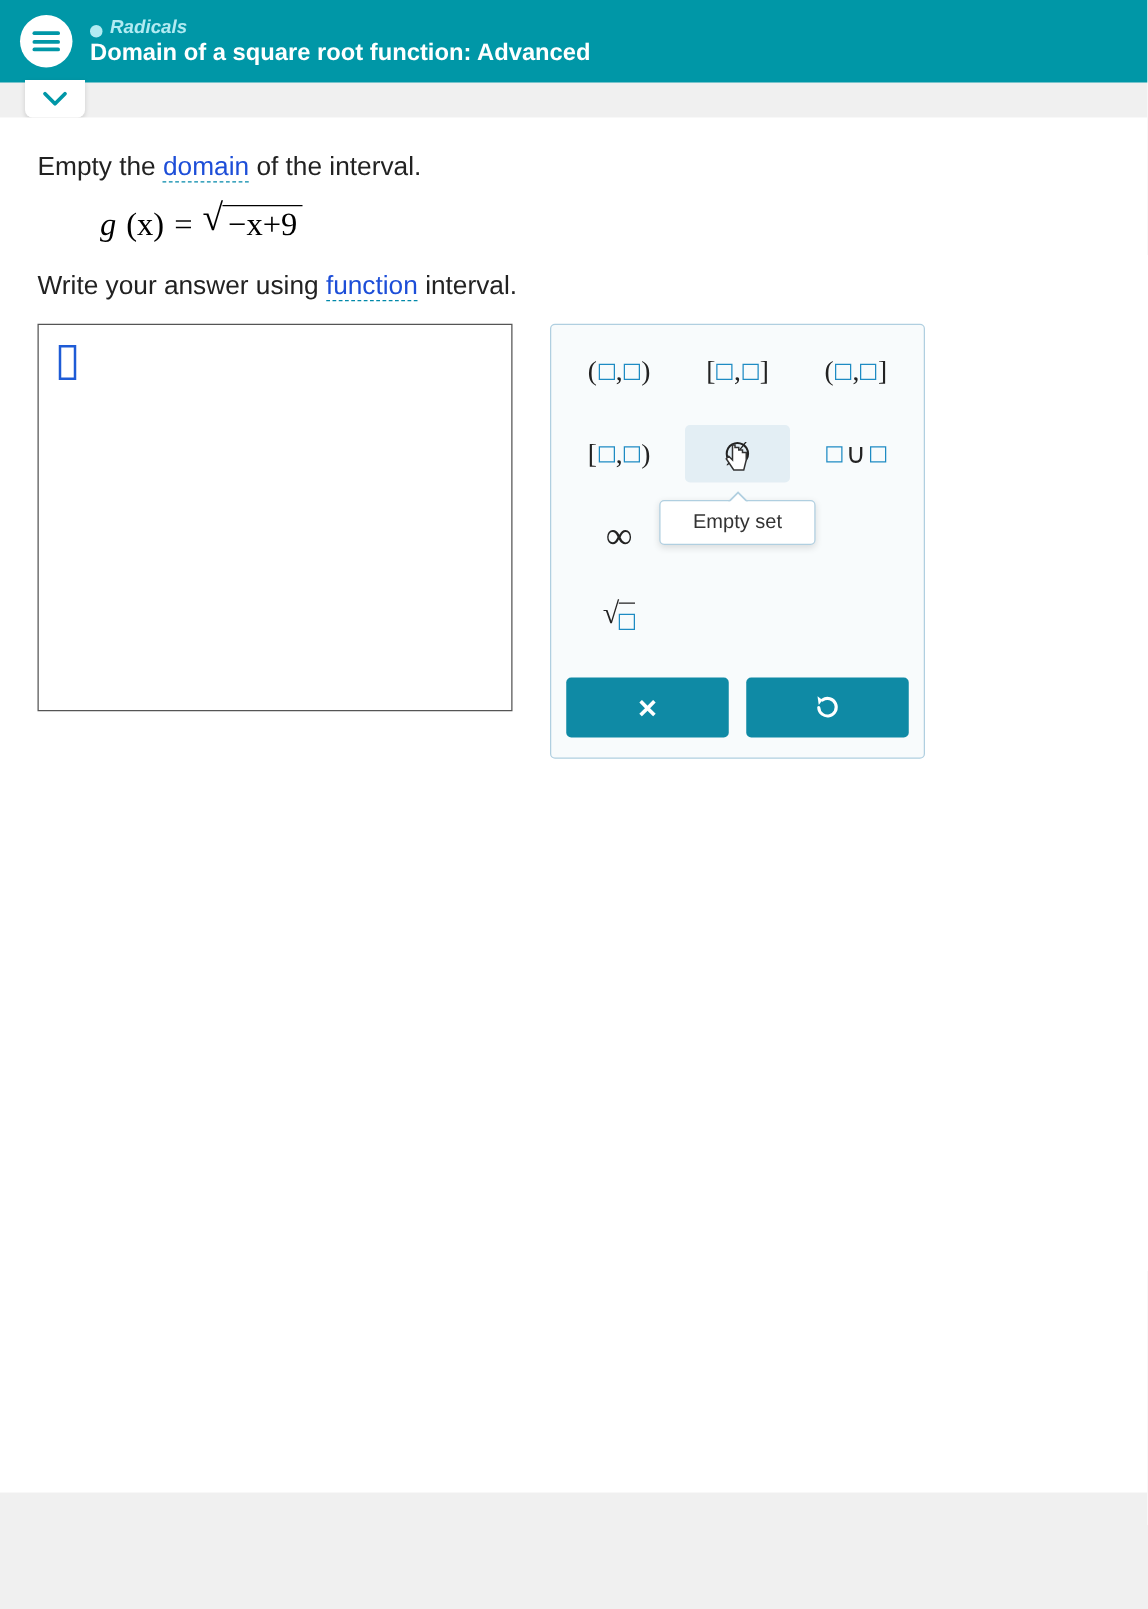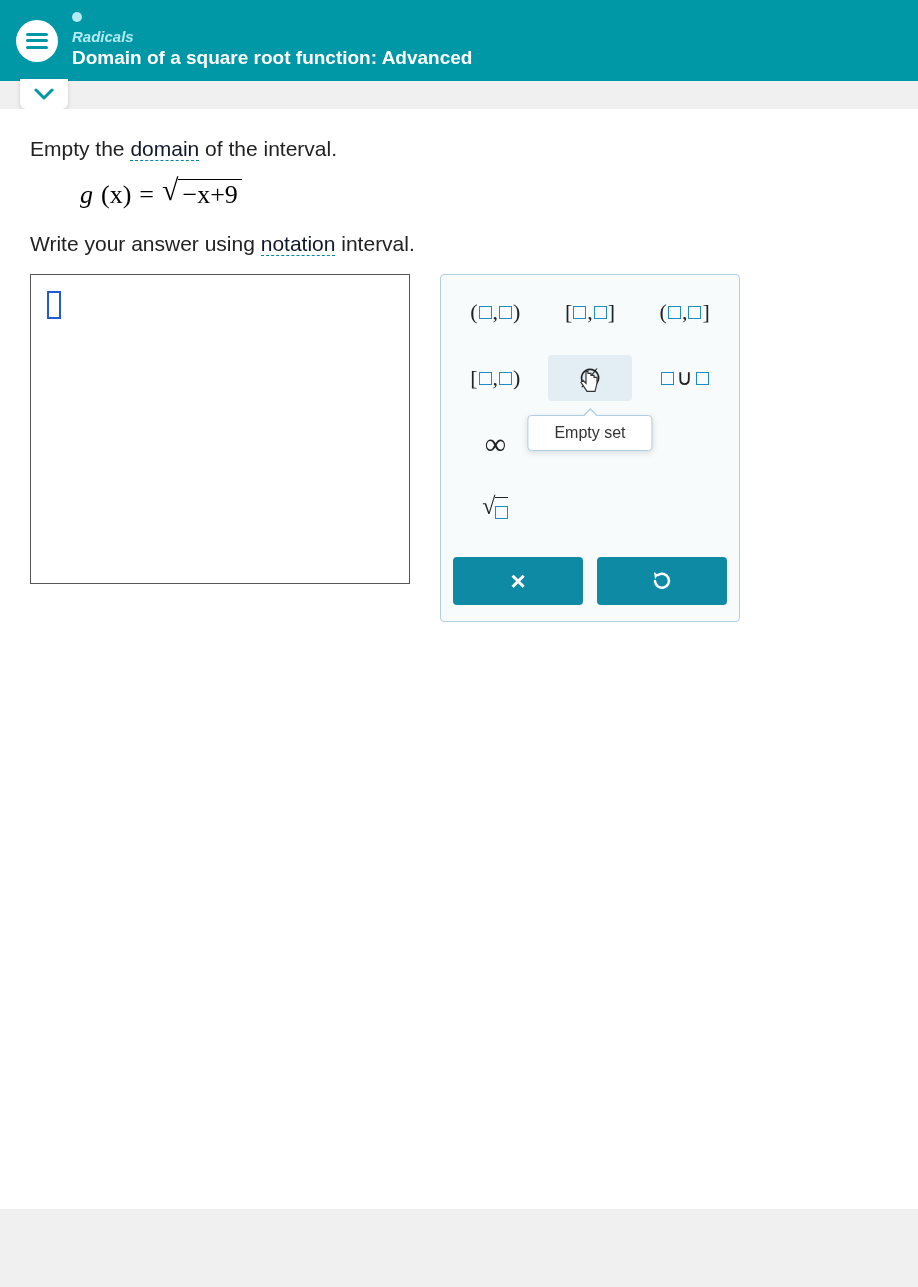--- a/index.html
+++ b/index.html
@@ -33,21 +33,21 @@
     flex-direction: column;
     justify-content: space-between;
   }
   .menu-lines span {
     display: block;
     height: 3px;
     background: #0097a7;
     border-radius: 2px;
   }
   .header-text { display: flex; flex-direction: column; gap: 2px; }
-  .breadcrumb-row { display: flex; align-items: flex-start; gap: 6px; font-size: 15px; font-style: italic; color: #b2ebf2; font-weight: 600; flex-direction: column; }
+  .breadcrumb-row { display: flex; align-items: flex-end; gap: 6px; font-size: 15px; font-style: italic; color: #b2ebf2; font-weight: 600; }
   .dot {
     width: 10px; height: 10px; border-radius: 50%;
     background: #b2ebf2; display: inline-block;
   }
   .topic-title { font-size: 19px; font-weight: bold; color: #fff; }
   .tab {
     background: #fff;
     width: 48px; height: 30px;
     border-radius: 0 0 6px 6px;
     display: flex;
@@ -58,21 +58,21 @@
     box-shadow: 0 2px 4px rgba(0,0,0,.15);
     cursor: pointer;
   }
   .tab svg { stroke: #0097a7; }
   .content {
     background: #fff;
     padding: 18px 30px;
     min-height: 1100px;
   }
   .q-line { font-size: 21px; color: #222; margin: 10px 0 18px; }
-  .term { color: #0f172a; border-bottom: 1px dashed #0088a9; }
+  .term { color: #1d4ed8; border-bottom: 1px dashed #0088a9; }
   .formula {
     font-family: "Times New Roman", serif;
     font-size: 26px;
     font-style: italic;
     margin: 6px 0 22px 50px;
     display: flex;
     align-items: flex-end;
     gap: 4px;
   }
   .formula .fn { font-style: italic; }
@@ -234,21 +234,21 @@
     <span class="fn">g</span>
     <span style="font-style:normal;margin-left:4px">(x)</span>
     <span style="font-style:normal;margin:0 4px">=</span>
     <span class="sqrt">
       <span class="radical">√</span>
       <span class="radicand">−x+9</span>
     </span>
   </div>
 
   <p class="q-line">
-    <span>Write your answer using </span><span class="term">notation</span><span> interval.</span>
+    <span>Write your answer using </span><span class="term">function</span><span> interval.</span>
   </p>
 
   <div class="work-row">
     <div class="answer-box">
       <span class="cursor"></span>
     </div>
 
     <div class="palette">
       <div class="pal-grid">
         <div class="pal-btn">

